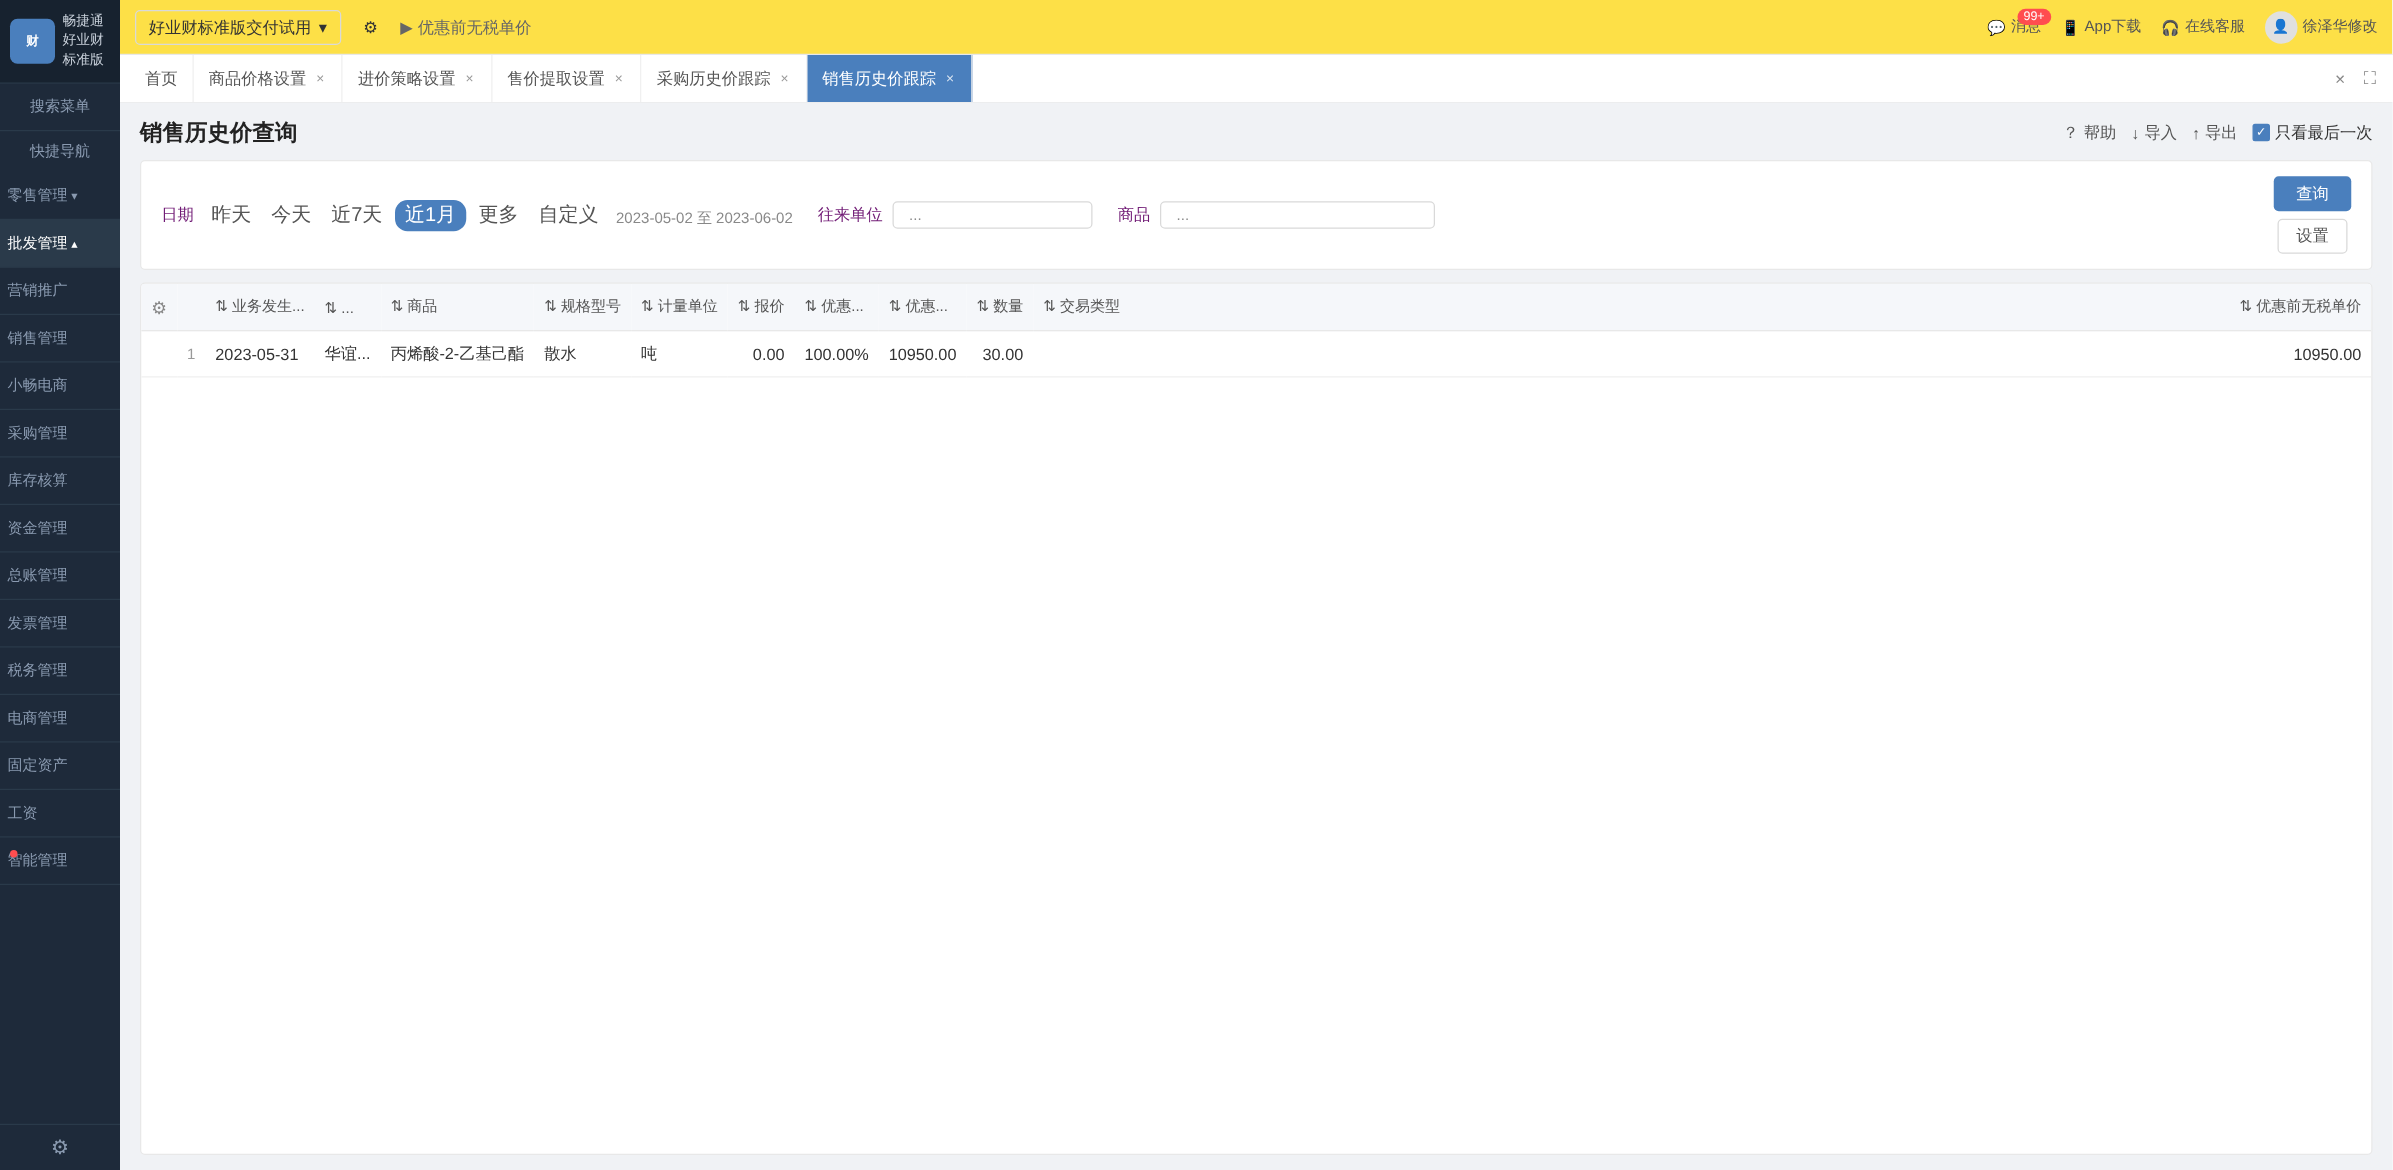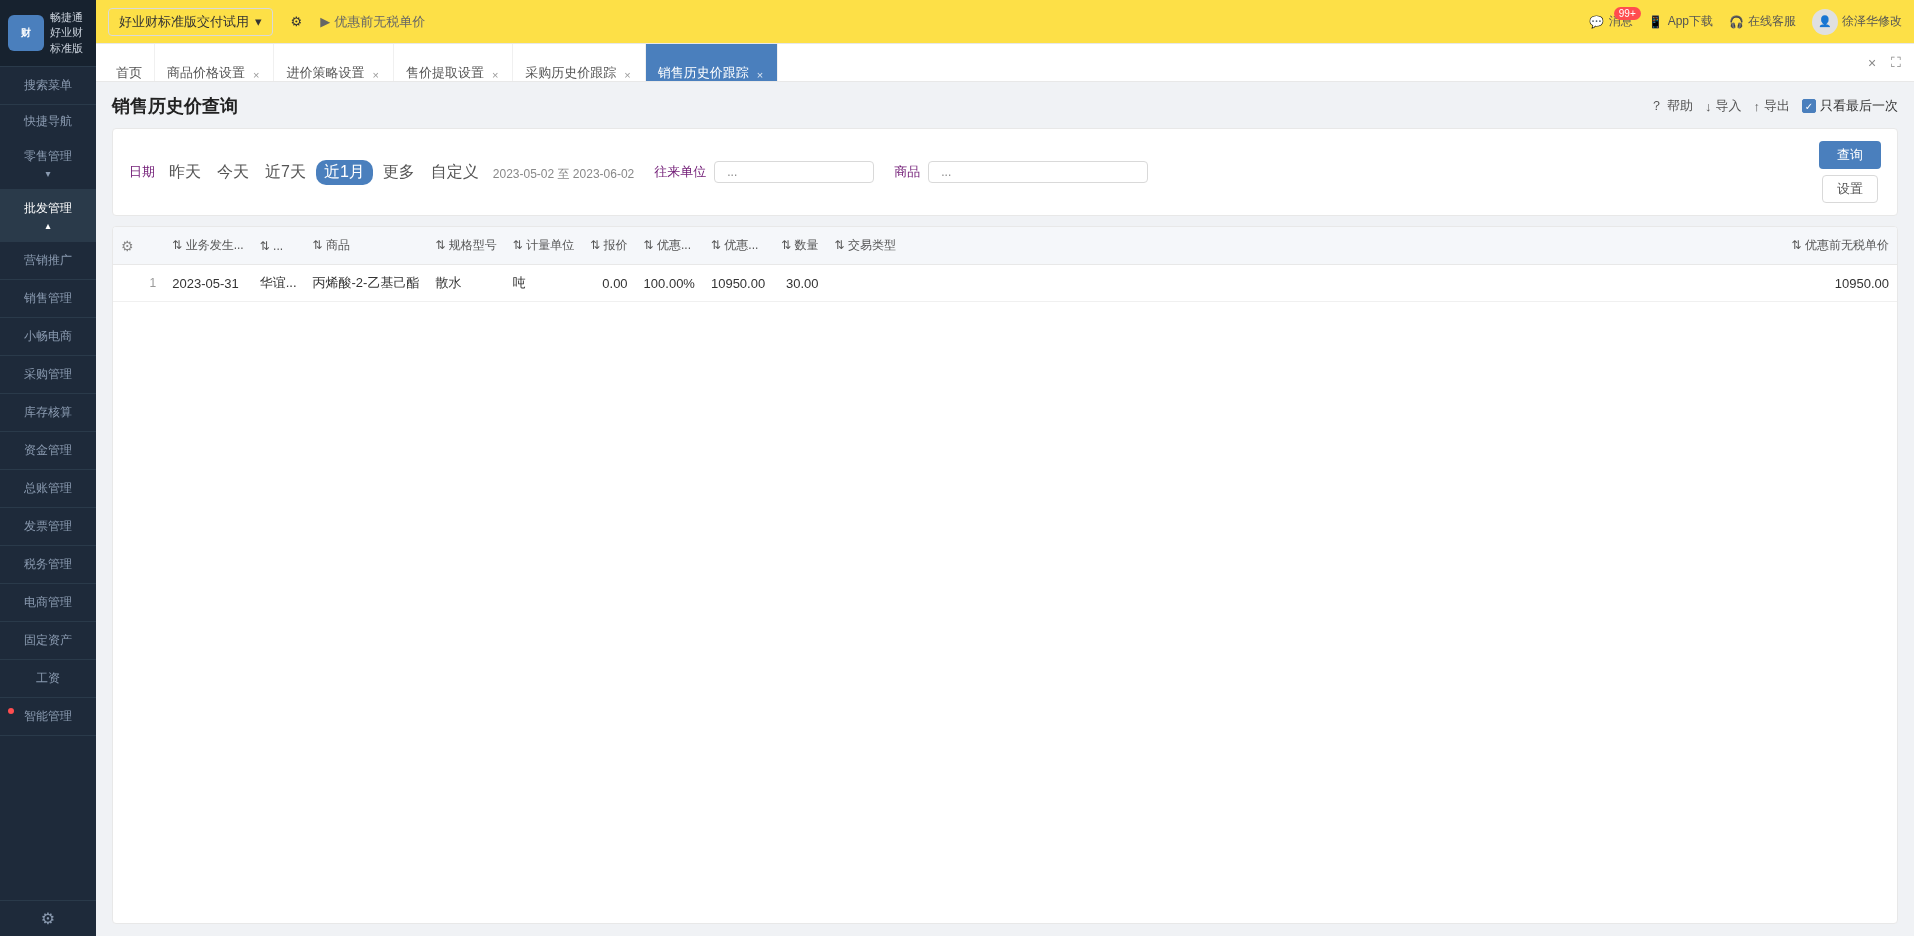--- a/index.html
+++ b/index.html
@@ -4,21 +4,21 @@
   <style>
     * { box-sizing: border-box; margin: 0; padding: 0; }
     body { font-family: "Microsoft YaHei", "PingFang SC", sans-serif; font-size: 13px; background: #f0f2f5; color: #333; display: flex; height: 100vh; overflow: hidden; }
 
     
     .sidebar { width: 96px; background: #1e2a3a; color: #c8d0da; display: flex; flex-direction: column; flex-shrink: 0; height: 100vh; overflow-y: auto; }
     .sidebar-logo { padding: 10px 8px; background: #17222f; display: flex; align-items: center; gap: 6px; border-bottom: 1px solid #2a3a4a; }
     .logo-icon { width: 36px; height: 36px; background: #4a7fbd; border-radius: 6px; display: flex; align-items: center; justify-content: center; color: white; font-size: 10px; font-weight: bold; flex-shrink: 0; }
     .logo-text { font-size: 11px; color: #c8d0da; line-height: 1.4; }
     .sidebar-search { padding: 10px 8px; text-align: center; cursor: pointer; color: #8a9ab0; font-size: 12px; border-bottom: 1px solid #2a3a4a; }
-    .sidebar-nav-item { padding: 10px 6px; text-align: center; cursor: pointer; font-size: 12px; color: #8a9ab0; border-bottom: 1px solid #2a3a4a; display: flex; flex-direction: column; align-items: center; gap: 3px; }
+    .sidebar-nav-item { padding: 10px 6px; text-align: center; cursor: pointer; font-size: 12px; color: #8a9ab0; border-bottom: 1px solid #2a3a4a; display: flex; flex-direction: row; align-items: center; gap: 3px; }
     .sidebar-nav-item.active { color: #fff; background: #2a3a4a; }
     .sidebar-nav-item.has-indicator { position: relative; }
     .nav-indicator { width: 6px; height: 6px; background: #ff4d4f; border-radius: 50%; position: absolute; left: 8px; top: 10px; }
     .sidebar-nav-item .nav-arrow { font-size: 10px; }
     .sidebar-section-item { padding: 8px 6px; text-align: center; cursor: pointer; font-size: 12px; color: #8a9ab0; display: flex; flex-direction: column; align-items: center; gap: 2px; }
     .sidebar-bottom { margin-top: auto; padding: 8px; border-top: 1px solid #2a3a4a; display: flex; justify-content: center; }
     .gear-btn { color: #8a9ab0; cursor: pointer; font-size: 16px; }
 
     
     .main { flex: 1; display: flex; flex-direction: column; overflow: hidden; background: #f0f2f5; }
@@ -28,21 +28,21 @@
     .topbar-module { display: flex; align-items: center; gap: 6px; padding: 4px 10px; border: 1px solid #d9d9d9; border-radius: 4px; cursor: pointer; font-size: 13px; color: #333; }
     .topbar-demo { display: flex; align-items: center; gap: 4px; color: #666; font-size: 13px; cursor: pointer; }
     .topbar-right { margin-left: auto; display: flex; align-items: center; gap: 16px; }
     .topbar-icon-item { display: flex; align-items: center; gap: 4px; cursor: pointer; color: #555; font-size: 12px; position: relative; }
     .badge { background: #ff4d4f; color: #fff; border-radius: 10px; padding: 1px 5px; font-size: 10px; position: absolute; top: -6px; right: -8px; }
     .user-info { display: flex; align-items: center; gap: 4px; cursor: pointer; color: #555; font-size: 12px; }
     .user-avatar { width: 26px; height: 26px; background: #e0e0e0; border-radius: 50%; display: flex; align-items: center; justify-content: center; font-size: 11px; }
 
     
     .tabs-bar { background: #fff; border-bottom: 1px solid #e8e8e8; display: flex; align-items: center; padding: 0 8px; height: 38px; overflow-x: auto; flex-shrink: 0; }
-    .tab { display: flex; align-items: flex-end; gap: 4px; padding: 0 12px; height: 38px; cursor: pointer; font-size: 13px; color: #555; border-right: 1px solid #f0f0f0; white-space: nowrap; flex-shrink: 0; }
+    .tab { display: flex; align-items: center; gap: 4px; padding: 0 12px; height: 38px; cursor: pointer; font-size: 13px; color: #555; border-right: 1px solid #f0f0f0; white-space: nowrap; flex-shrink: 0; }
     .tab.active { color: #fff; background: #4a7fbd; }
     .tab-close { font-size: 11px; color: #999; margin-left: 2px; border-radius: 2px; padding: 1px 2px; }
     .tab.active .tab-close { color: rgba(255,255,255,0.8); }
 
     
     .page-area { flex: 1; overflow-y: auto; padding: 12px 16px; display: flex; flex-direction: column; gap: 10px; }
 
     
     .page-header { display: flex; justify-content: space-between; }
     .page-title { font-size: 18px; font-weight: bold; color: #222; }

